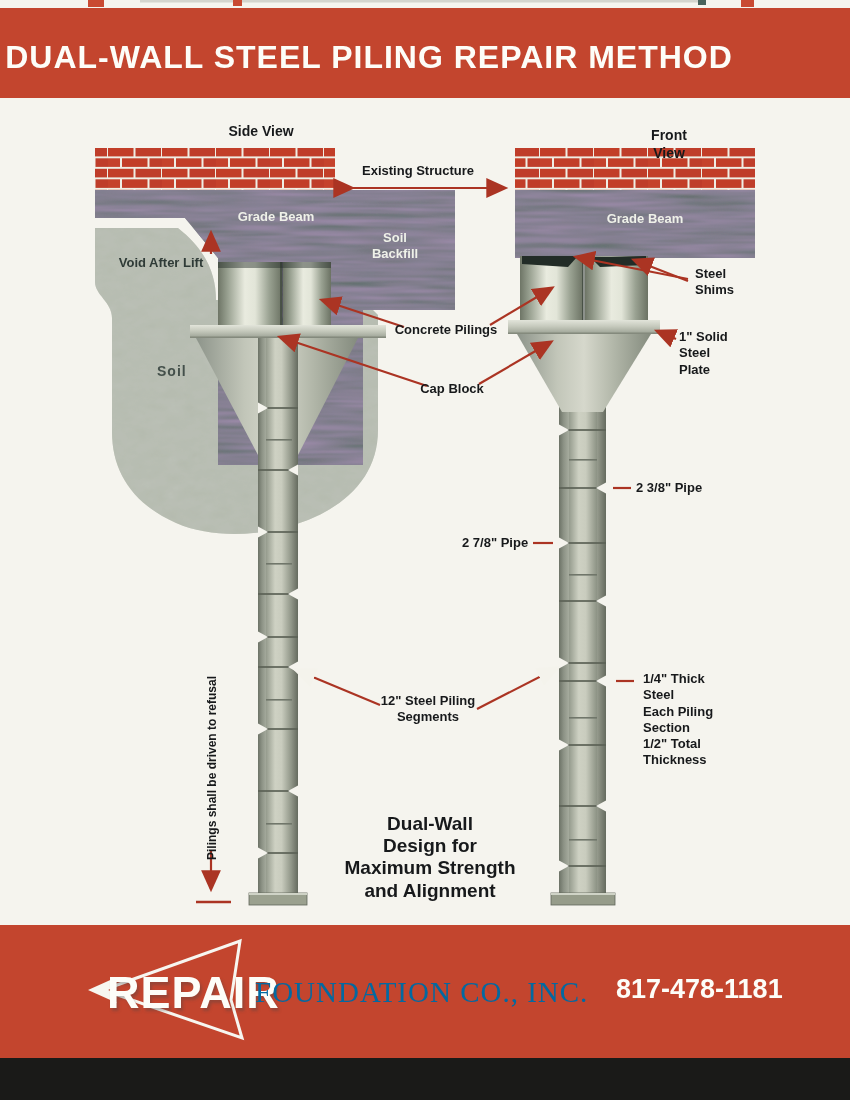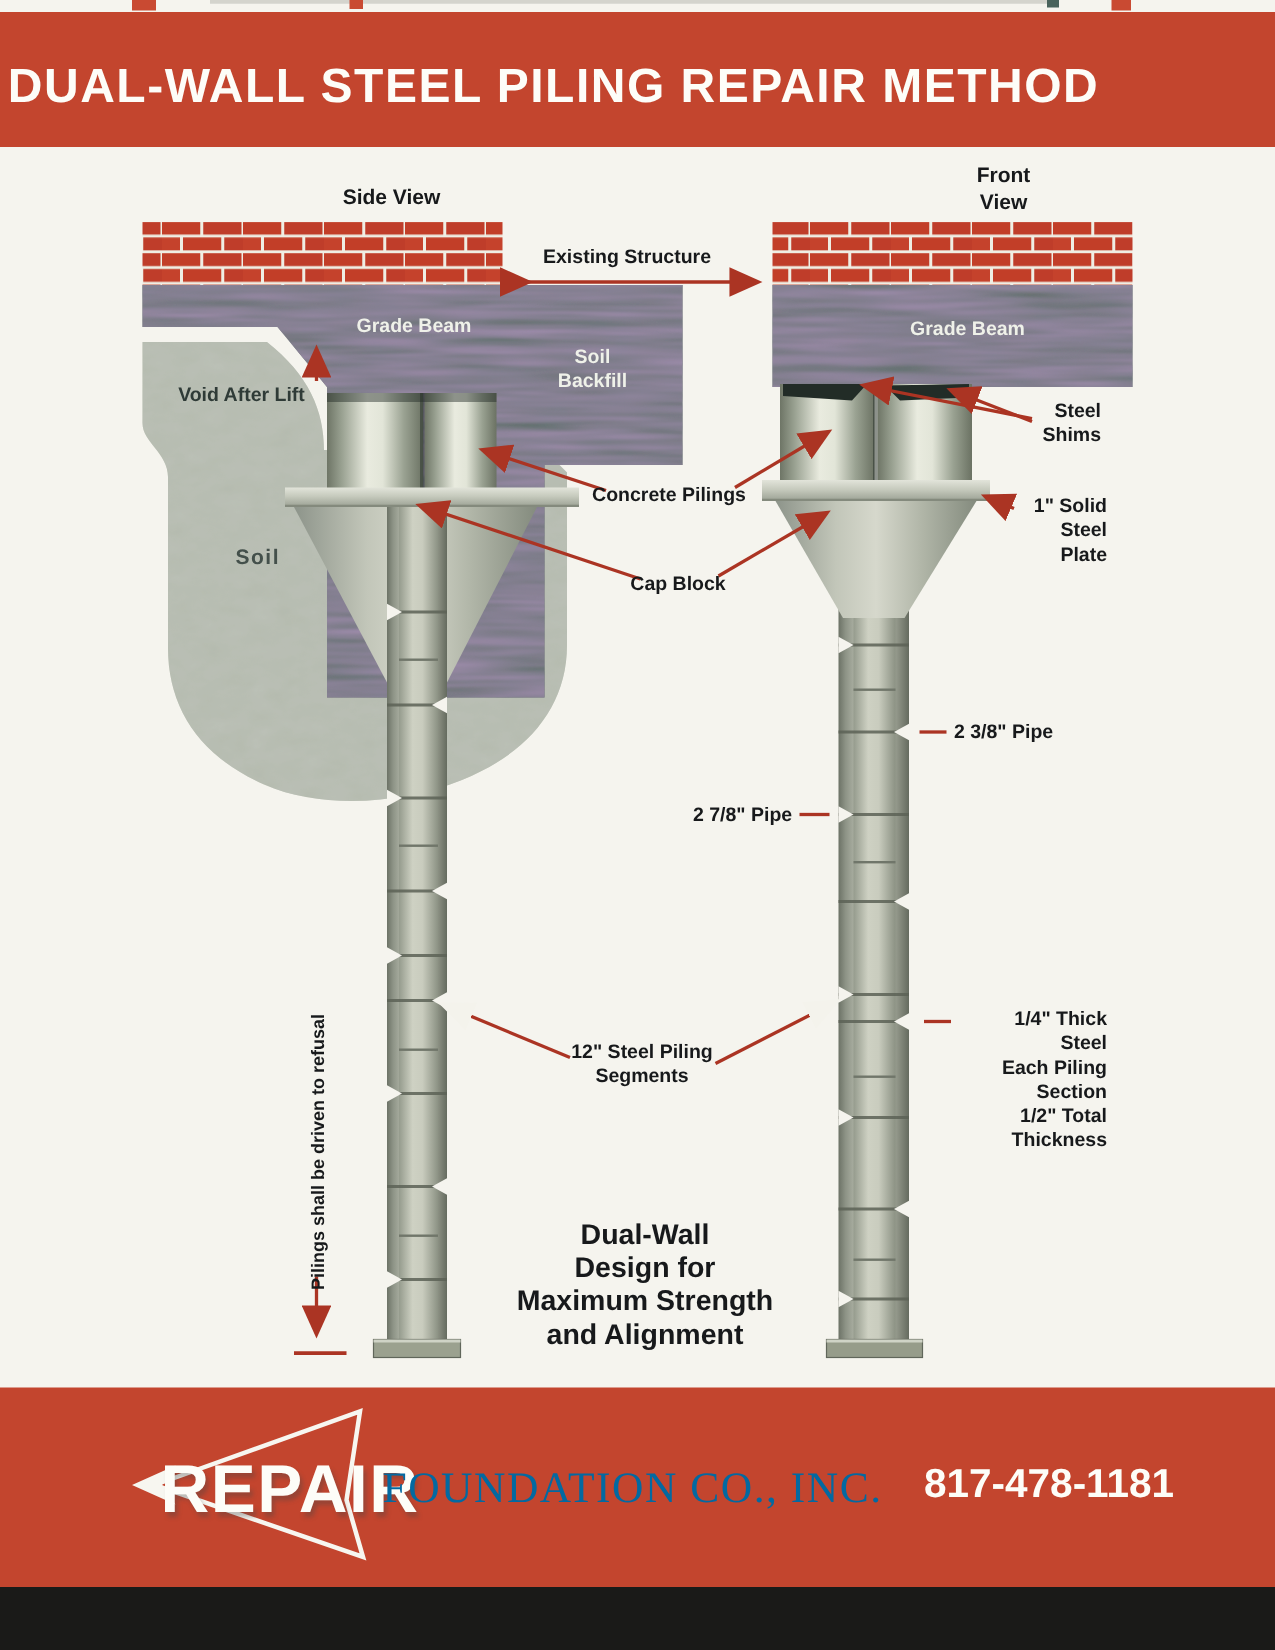--- a/index.html
+++ b/index.html
@@ -1,21 +1,21 @@
 <!DOCTYPE html>
 <html><head>
 <meta charset="utf-8">
 <style>
   html,body{margin:0;padding:0;background:#888;}
   .page{position:relative;width:850px;height:1100px;background:#f5f4ee;overflow:hidden;
         font-family:"Liberation Sans","DejaVu Sans",sans-serif;}
   .page svg{position:absolute;left:0;top:0;}
   .overlay{position:absolute;left:0;top:0;width:738px;height:1100px;border-radius:21px;}
   .lbl{position:absolute;font-weight:700;font-size:13px;line-height:1.25;color:#17191b;
-       white-space:pre-line;text-align:right;}
+       white-space:pre-line;}
   .ctr{transform:translateX(-50%);text-align:center;}
   .white{color:#eff1e9;}
   .title{position:absolute;left:50%;transform:translateX(-50%);top:39px;color:#fdfdf8;
          font-weight:700;font-size:32px;letter-spacing:1px;white-space:nowrap;}
   .viewtitle{font-size:14px;margin-left:32px;}
   .soil-word{color:#44504b;font-size:14px;letter-spacing:1px;}
   .void{color:#2f3b37;}
   .dualwall{font-size:19px;line-height:1.17;margin-top:35px;}
   .rot{position:absolute;left:113px;top:760px;width:200px;height:16px;text-align:center;
        font-weight:700;font-size:12px;color:#17191b;transform:rotate(-90deg);
@@ -252,21 +252,21 @@
   <g>
     <polygon points="103,990 240,941 231,1000 242,1038" fill="none" stroke="#f7f6f0" stroke-width="3"></polygon>
     <polygon points="88,990 117,977 108,990 117,1003" fill="#f7f6f0"></polygon>
   </g>
 </svg>
 
 <div class="overlay">
   <div class="title">DUAL-WALL STEEL PILING REPAIR METHOD</div>
 
   <div class="lbl ctr viewtitle" style="left:229px;top:123px">Side View</div>
-  <div class="lbl ctr viewtitle" style="left:637px;top:108px">Front View</div>
+  <div class="lbl ctr viewtitle" style="left:637px;top:127px">Front View</div>
 
   <div class="lbl ctr" style="left:418px;top:163px">Existing Structure</div>
   <div class="lbl ctr white" style="left:276px;top:209px">Grade Beam</div>
   <div class="lbl ctr white" style="left:645px;top:211px">Grade Beam</div>
   <div class="lbl ctr white" style="left:395px;top:230px">Soil
 Backfill</div>
   <div class="lbl ctr void" style="left:161px;top:255px">Void After Lift</div>
   <div class="lbl soil-word" style="left:157px;top:363px">Soil</div>
 
   <div class="lbl ctr" style="left:446px;top:322px">Concrete Pilings</div>

